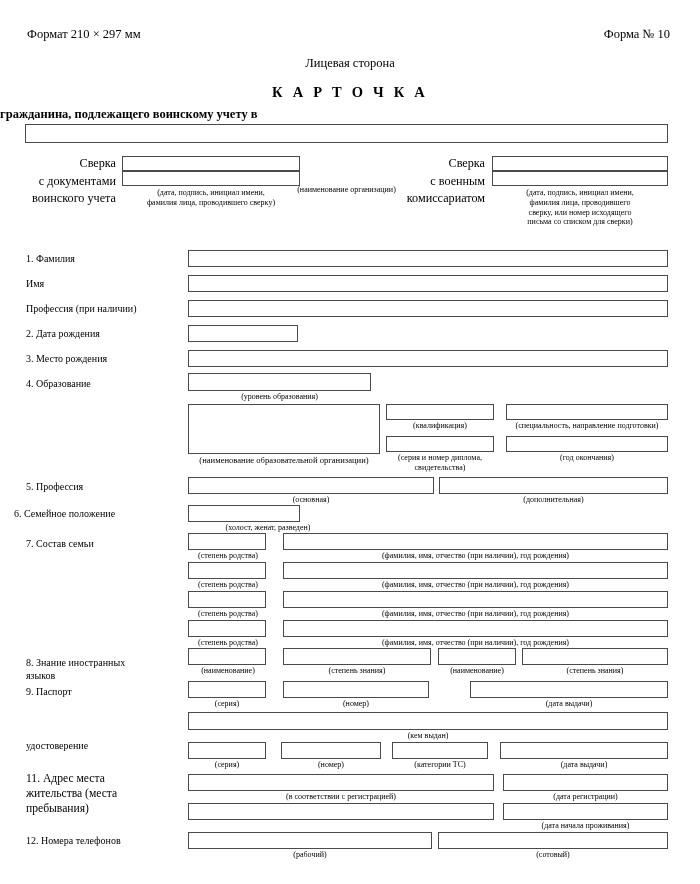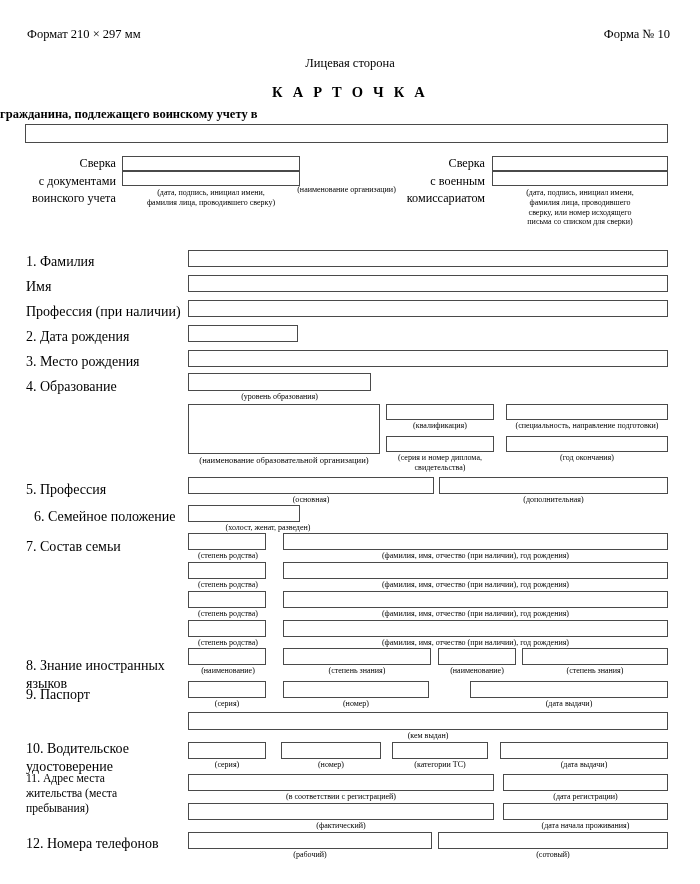--- a/index.html
+++ b/index.html
@@ -69,21 +69,21 @@
     font-size: 8px;
     text-align: center;
     line-height: 1.22;
     color: #000;
   }
   .cap.big { font-size: 8.6px; }
 
   
   .lbl {
     position: absolute;
-    font-size: 14px;
+    font-size: 10px;
     line-height: 1.28;
     color: #000;
   }
   .lbl.sm { font-size: 11.6px; }
 
   .section-title {
     position: absolute;
     left: 0; right: 0;
     text-align: center;
     font-size: 12.8px;
@@ -177,21 +177,21 @@
   <div class="box" style="left:506px; top:436px; width:162px; height:16px;"></div>
   <div class="cap" style="left:506px; top:453px; width:162px;">(год окончания)</div>
 
   <div class="lbl" style="left:26px; top:481px;">5. Профессия</div>
   <div class="box" style="left:188px; top:477px; width:246px; height:17px;"></div>
   <div class="cap" style="left:188px; top:495px; width:246px;">(основная)</div>
 
   <div class="box" style="left:439px; top:477px; width:229px; height:17px;"></div>
   <div class="cap" style="left:439px; top:495px; width:229px;">(дополнительная)</div>
 
-  <div class="lbl" style="left:34px; top:508px;">6. Семейное положение</div>
+  <div class="lbl" style="left:14px; top:508px;">6. Семейное положение</div>
   <div class="box" style="left:188px; top:505px; width:112px; height:17px;"></div>
   <div class="cap" style="left:188px; top:523px; width:160px;">(холост, женат, разведен)</div>
 
   <div class="lbl" style="left:26px; top:538px;">7. Состав семьи</div>
 
   <div class="box" style="left:188px; top:533px; width:78px; height:17px;"></div>
   <div class="cap" style="left:180px; top:551px; width:96px;">(степень родства)</div>
   <div class="box" style="left:283px; top:533px; width:385px; height:17px;"></div>
   <div class="cap" style="left:283px; top:551px; width:385px;">(фамилия, имя, отчество (при наличии), год рождения)</div>
 
@@ -235,21 +235,20 @@
   <div class="box" style="left:283px; top:681px; width:146px; height:17px;"></div>
   <div class="cap" style="left:283px; top:699px; width:146px;">(номер)</div>
 
   <div class="box" style="left:470px; top:681px; width:198px; height:17px;"></div>
   <div class="cap" style="left:470px; top:699px; width:198px;">(дата выдачи)</div>
 
   <div class="box" style="left:188px; top:712px; width:480px; height:18px;"></div>
   <div class="cap" style="left:188px; top:731px; width:480px;">(кем выдан)</div>
 
   <div class="lbl" style="left:26px; top:740px; width:160px;">
-    <div>10. Водительское</div>
     <div>удостоверение</div>
   </div>
 
   <div class="box" style="left:188px; top:742px; width:78px; height:17px;"></div>
   <div class="cap" style="left:188px; top:760px; width:78px;">(серия)</div>
 
   <div class="box" style="left:281px; top:742px; width:100px; height:17px;"></div>
   <div class="cap" style="left:281px; top:760px; width:100px;">(номер)</div>
 
   <div class="box" style="left:392px; top:742px; width:96px; height:17px;"></div>
@@ -264,21 +263,20 @@
     <div>пребывания)</div>
   </div>
 
   <div class="box" style="left:188px; top:774px; width:306px; height:17px;"></div>
   <div class="cap" style="left:188px; top:792px; width:306px;">(в соответствии с регистрацией)</div>
 
   <div class="box" style="left:503px; top:774px; width:165px; height:17px;"></div>
   <div class="cap" style="left:503px; top:792px; width:165px;">(дата регистрации)</div>
 
   <div class="box" style="left:188px; top:803px; width:306px; height:17px;"></div>
-  <div class="cap" style="left:188px; top:821px; width:306px;">(фактический)</div>
 
   <div class="box" style="left:503px; top:803px; width:165px; height:17px;"></div>
   <div class="cap" style="left:500px; top:821px; width:171px;">(дата начала проживания)</div>
 
   <div class="lbl" style="left:26px; top:835px;">12. Номера телефонов</div>
 
   <div class="box" style="left:188px; top:832px; width:244px; height:17px;"></div>
   <div class="cap" style="left:188px; top:850px; width:244px;">(рабочий)</div>
 
   <div class="box" style="left:438px; top:832px; width:230px; height:17px;"></div>

